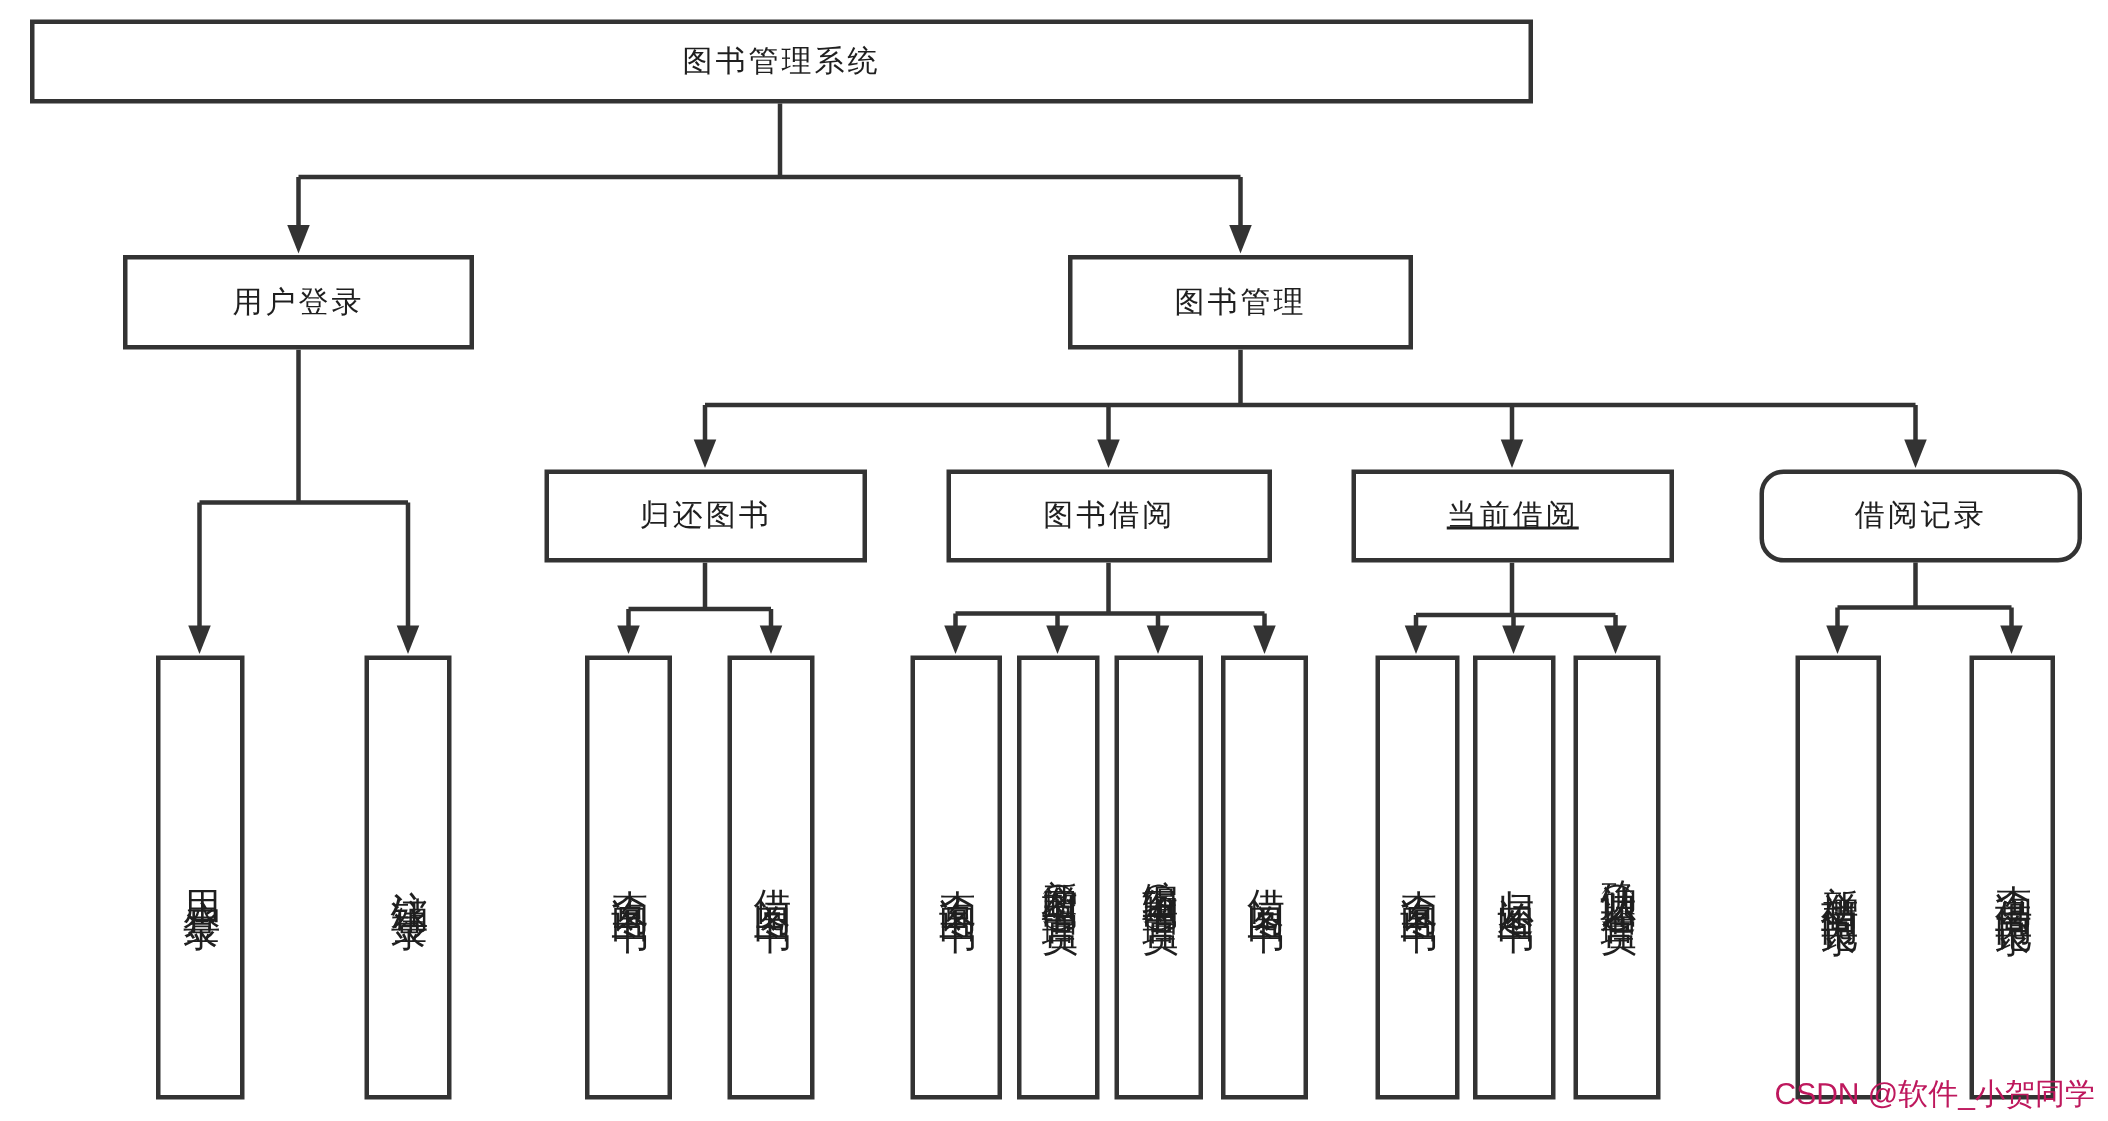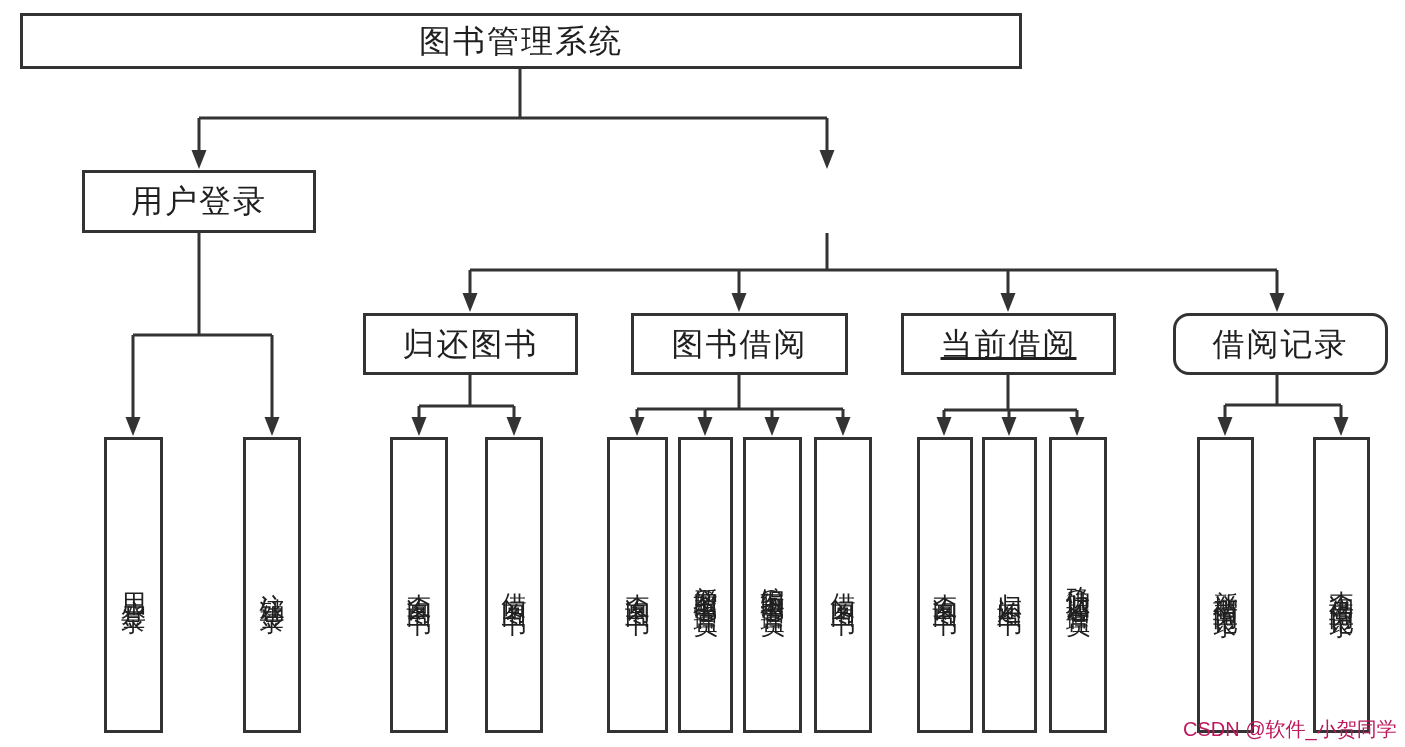--- a/index.html
+++ b/index.html
@@ -23,21 +23,21 @@
     height: 747px;
   }
   .box {
     position: absolute;
     box-sizing: border-box;
     border: 3px solid #333333;
     background: #ffffff;
     display: flex;
     align-items: center;
     justify-content: center;
-    font-size: 32px;
+    font-size: 20px;
     letter-spacing: 2px;
     color: #1f1f1f;
     text-align: center;
     line-height: 1.2;
   }
   .vbox {
     position: absolute;
     box-sizing: border-box;
     border: 3px solid #333333;
     background: #ffffff;
@@ -105,20 +105,21 @@
       <polygon points="1001.5,417 1016.5,417 1009,436"></polygon>
       <polygon points="1069.5,417 1084.5,417 1077,436"></polygon>
       <polygon points="1217.5,417 1232.5,417 1225,436"></polygon>
       <polygon points="1333.5,417 1348.5,417 1341,436"></polygon>
     </g>
   </svg>
 
   <div class="box" style="left:20px; top:13px; width:1002px; height:56px;">图书管理系统</div>
 
   <div class="box" style="left:82px; top:170px; width:234px; height:63px;">用户登录</div>
+  <div class="box" style="left:712px; top:170px; width:230px; height:63px;">图书管理</div>
 
   <div class="box" style="left:363px; top:313px; width:215px; height:62px;">归还图书</div>
   <div class="box" style="left:631px; top:313px; width:217px; height:62px;">图书借阅</div>
   <div class="box" style="left:901px; top:313px; width:215px; height:62px;text-decoration:underline;">当前借阅</div>
   <div class="box" style="left:1173px; top:313px; width:215px; height:62px;border-radius:16px;">借阅记录</div>
 
   <div class="vbox" style="left:104px; top:437px; width:59px; height:296px;">用户登录</div>
   <div class="vbox" style="left:243px; top:437px; width:58px; height:296px;">注销登录</div>
 
   <div class="vbox" style="left:390px; top:437px; width:58px; height:296px;">查询图书</div>

